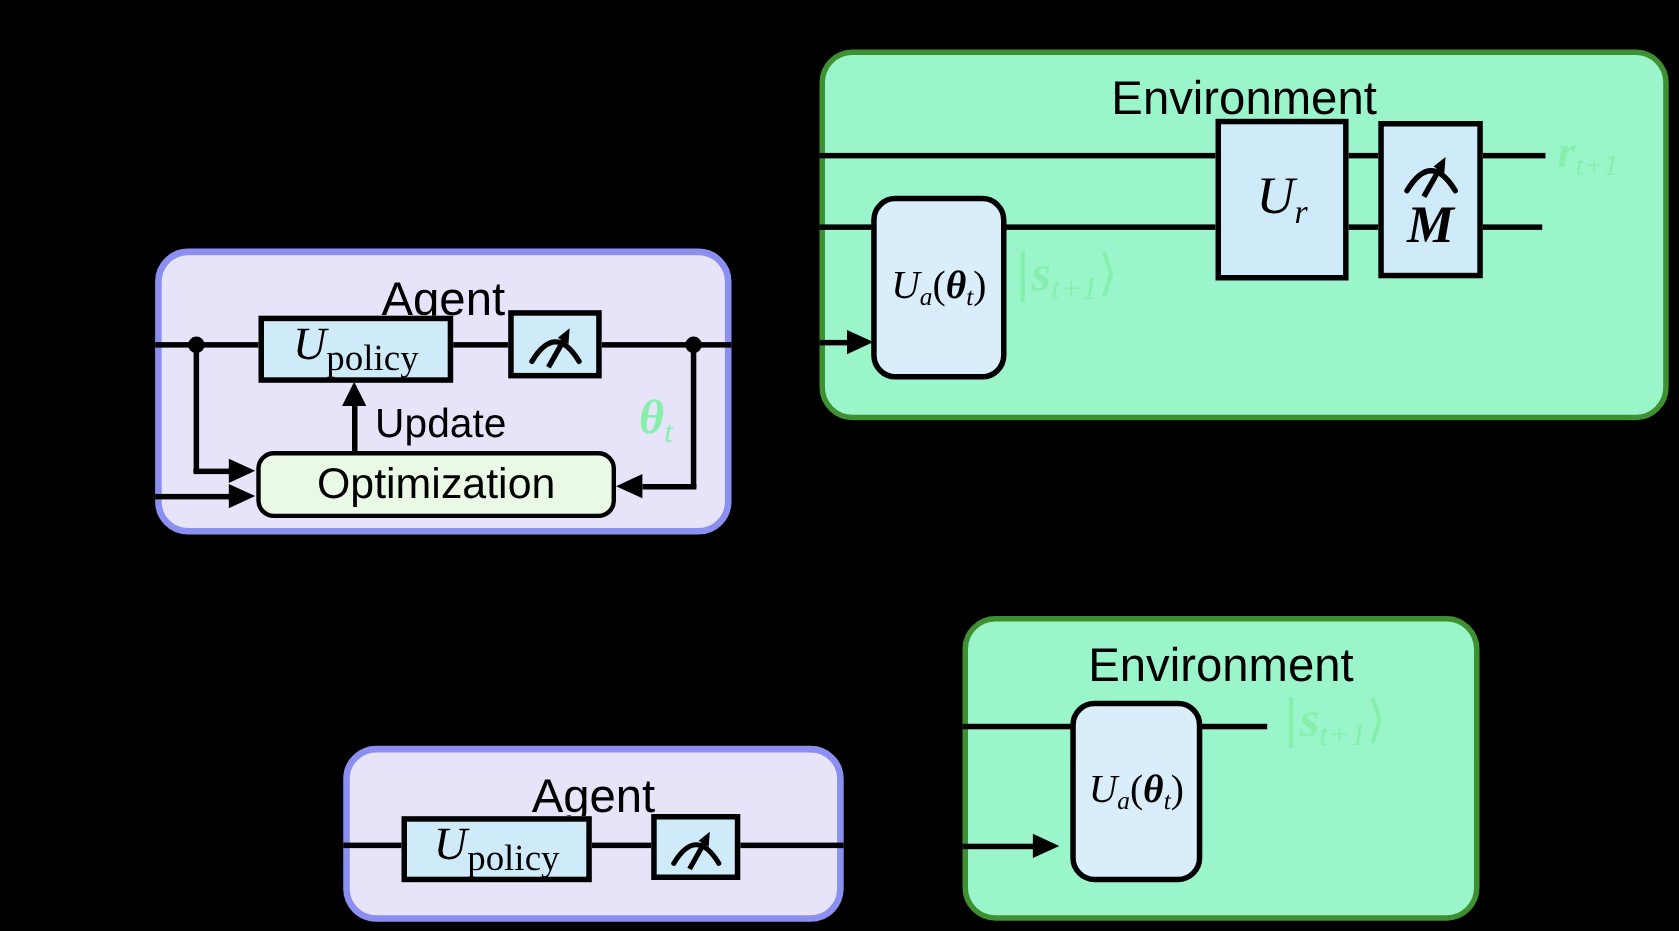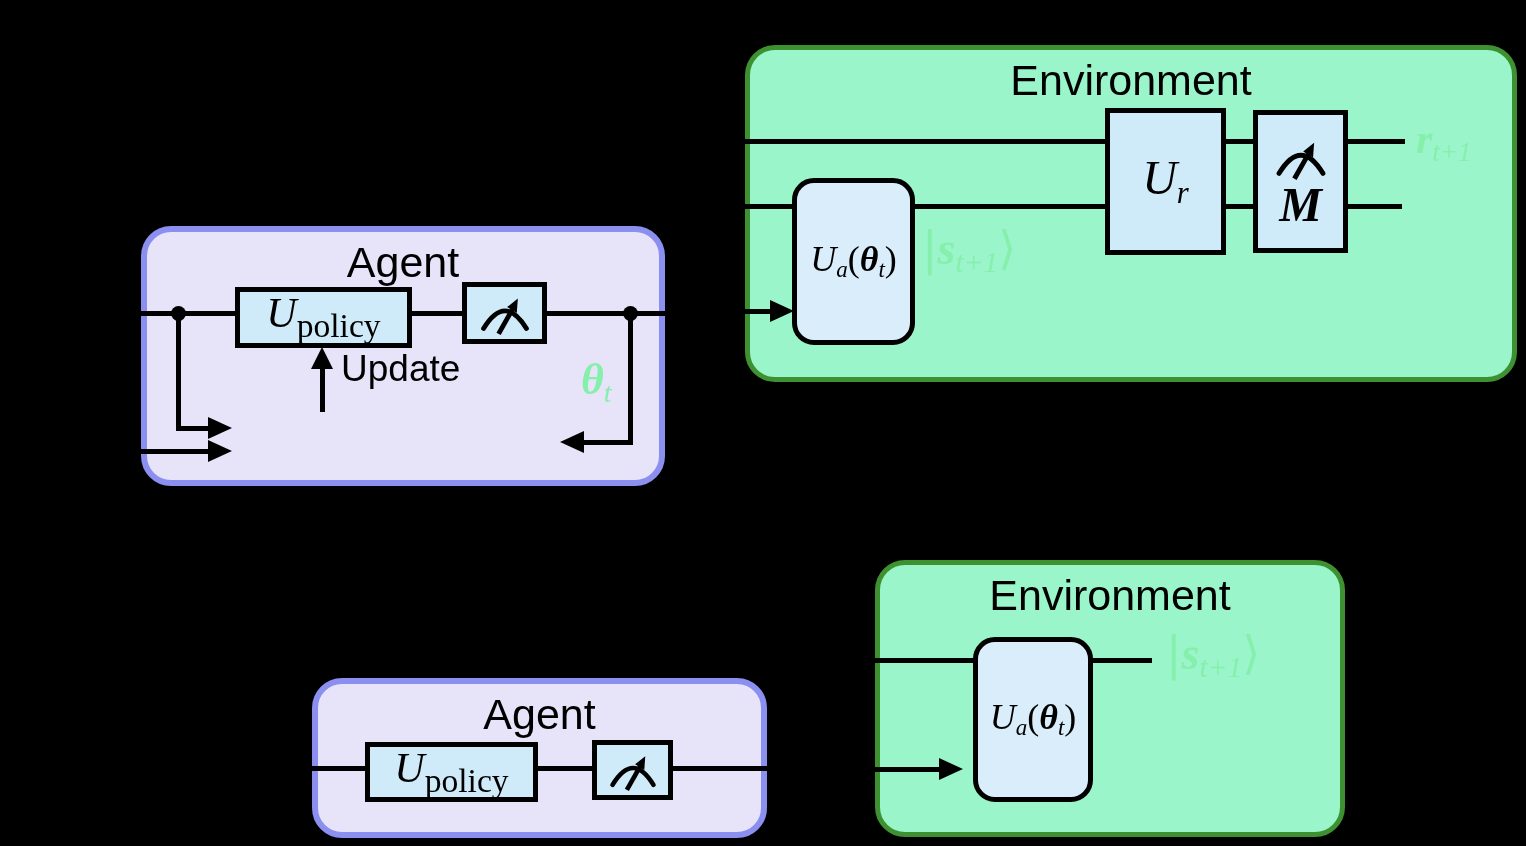--- a/index.html
+++ b/index.html
@@ -7,21 +7,21 @@
     position:relative;width:1526px;height:846px;
     background:var(--bg,#000);
     font-family:"Liberation Sans",sans-serif;
     overflow:hidden;
   }
   
   .panel{position:absolute;border-radius:30px;z-index:1;box-sizing:border-box;}
   .env{background:var(--env-fill,#9AF5CA);border:5px solid var(--env-border,#3E9130);}
   .agent{background:var(--agent-fill,#E7E4FA);border:6px solid var(--agent-border,#8A8FF0);}
   .panel-title{
-    position:absolute;left:0;right:0;top:6px;text-align:center;
+    position:absolute;left:0;right:0;top:16px;text-align:center;
     font-size:43px;color:#000;
   }
   
   .wire{position:absolute;background:var(--line,#000);z-index:2;}
   .dot{position:absolute;width:15px;height:15px;border-radius:50%;background:var(--line,#000);z-index:2;}
   .arrow{position:absolute;width:0;height:0;z-index:2;}
   .arrow.right{border-top:11px solid transparent;border-bottom:11px solid transparent;border-left:24px solid var(--line,#000);}
   .arrow.left {border-top:11px solid transparent;border-bottom:11px solid transparent;border-right:24px solid var(--line,#000);}
   .arrow.up   {border-left:11px solid transparent;border-right:11px solid transparent;border-bottom:22px solid var(--line,#000);}
   
@@ -107,22 +107,25 @@
   <div class="gate" style="left:235px;top:287px;width:177px;height:61px;font-size:42px">
     <span class="math"><i class="it">U</i><sub class="tsub">policy</sub></span>
   </div>
   <div class="gate" style="left:462px;top:282px;width:85px;height:62px">
     <svg class="meter" viewBox="0 0 100 84" width="54" height="45">
       <path d="M10 70 Q50 4 90 70" fill="none" stroke="#000" stroke-width="9" stroke-linecap="round"></path>
       <line x1="38" y1="80" x2="64" y2="34" stroke="#000" stroke-width="9"></line>
       <polygon points="74,14 72,41 54,30" fill="#000"></polygon>
     </svg>
   </div>
+  <div class="gate opt" style="left:233px;top:410px;width:327px;height:61px">
+    <span>Optimization</span>
+  </div>
 
-  <div class="sans-label" style="left:341px;top:348px;font-size:37px">Update</div>
+  <div class="sans-label" style="left:341px;top:364px;font-size:37px">Update</div>
   <div class="mlabel" style="left:581px;top:358px;font-size:44px">
     <span class="bit">θ</span><sub class="msub">t</sub>
   </div>
 
   <section class="panel agent" style="left:312px;top:678px;width:455px;height:160px">
     <div class="panel-title">Agent</div>
   </section>
 
   <div class="wire" style="left:312px;top:766px;width:455px;height:5px"></div>
 

